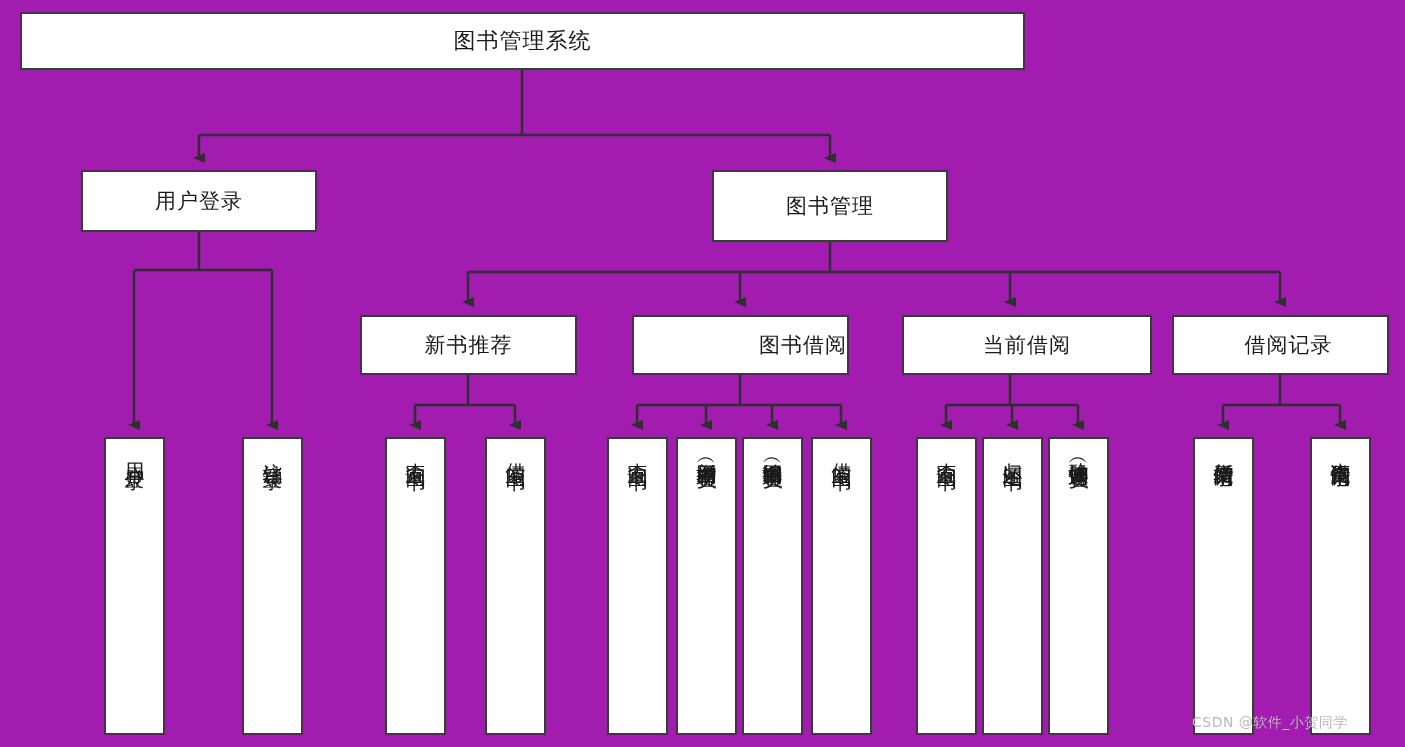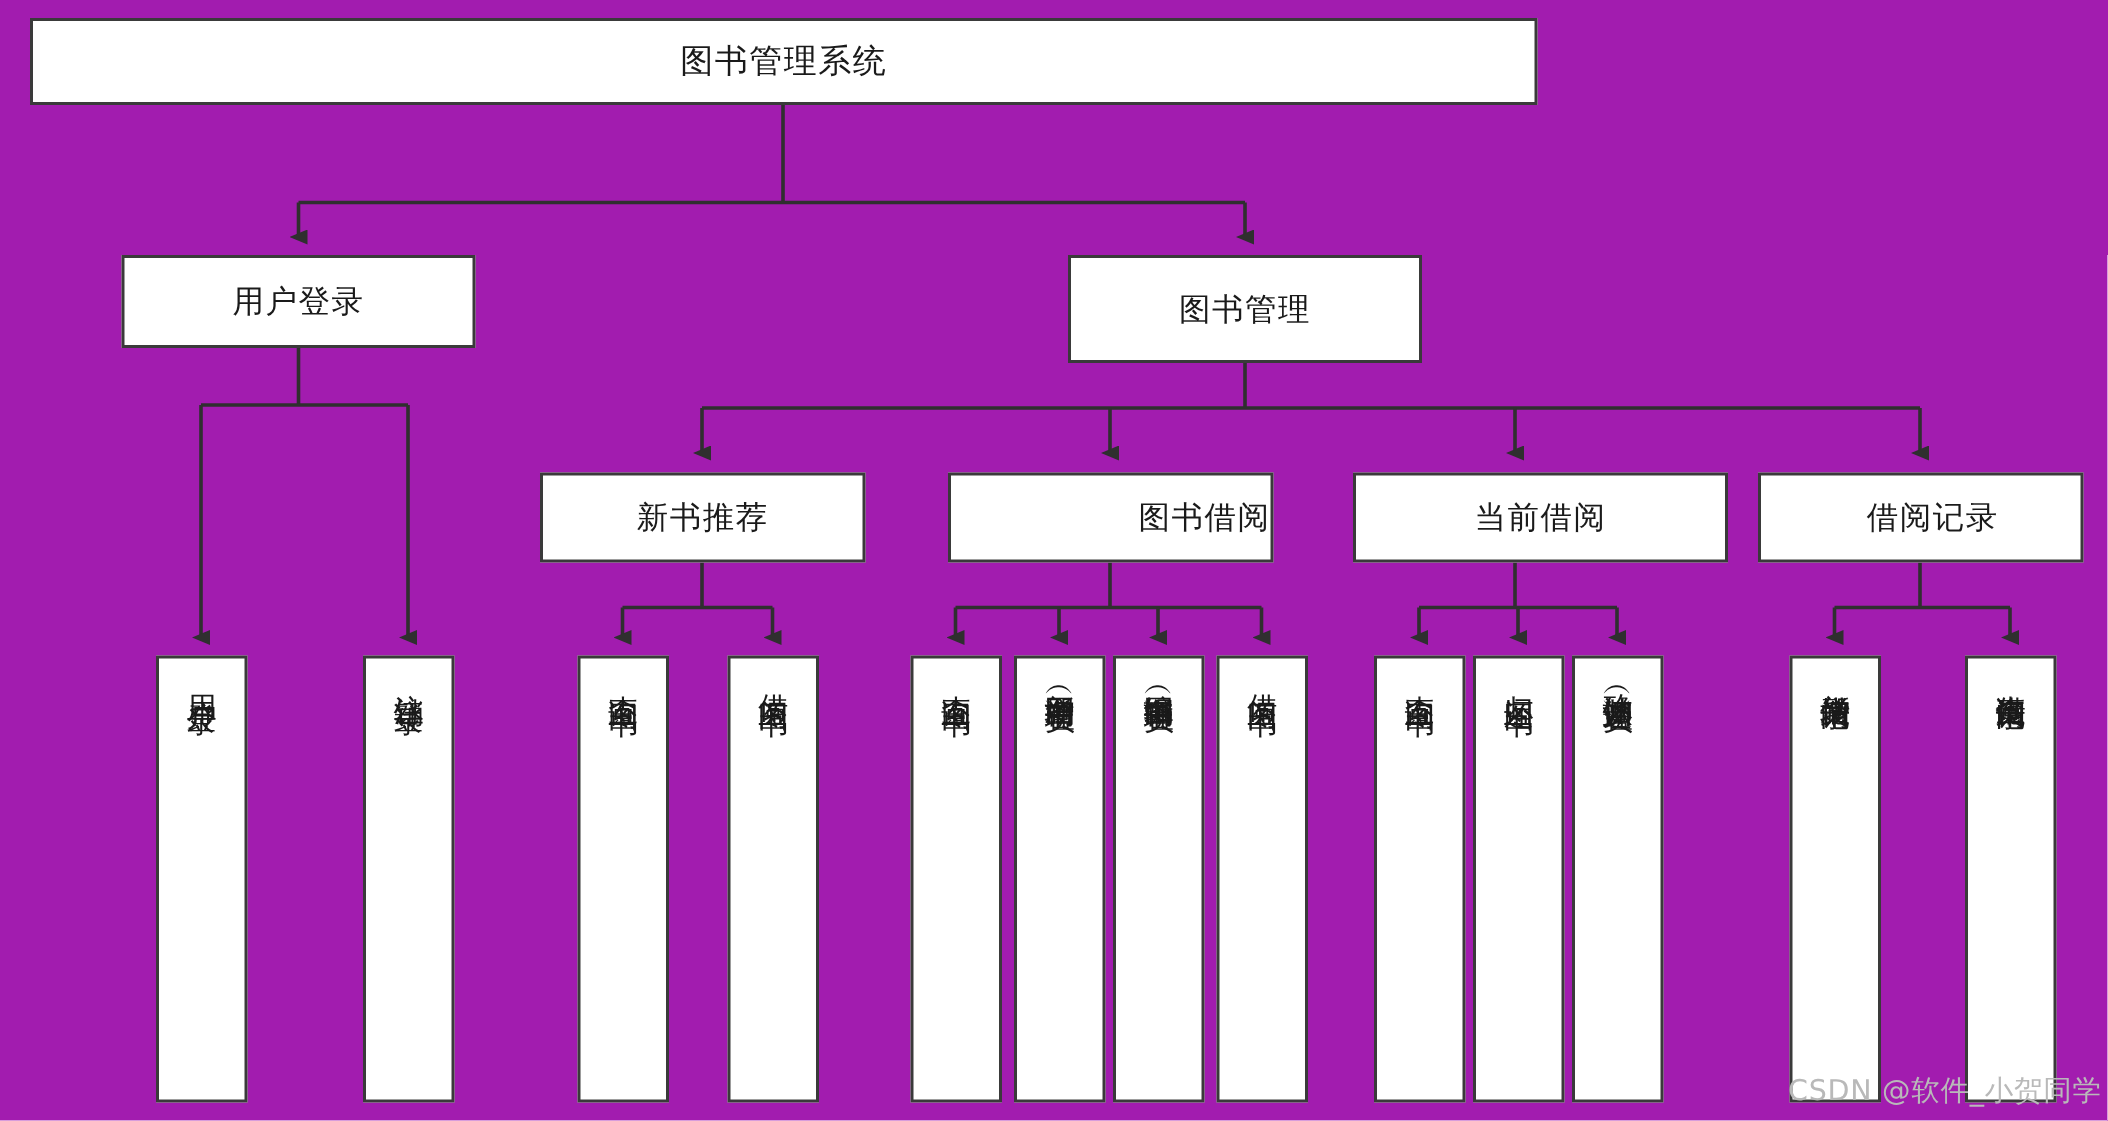--- a/index.html
+++ b/index.html
@@ -55,21 +55,21 @@
     line-height: 1.05;
     letter-spacing: 3px;
     white-space: nowrap;
   }
   .node.leaf.tall-text .node-label {
     letter-spacing: 1px;
   }
   .watermark {
     position: absolute;
     color: #b9b9b9;
-    font-size: 19px;
+    font-size: 14px;
     white-space: nowrap;
     letter-spacing: 0.5px;
   }
 </style>
 </head>
 <body>
 
 <div id="canvas">
 
   <svg id="wires" viewBox="0 0 1405 747">

